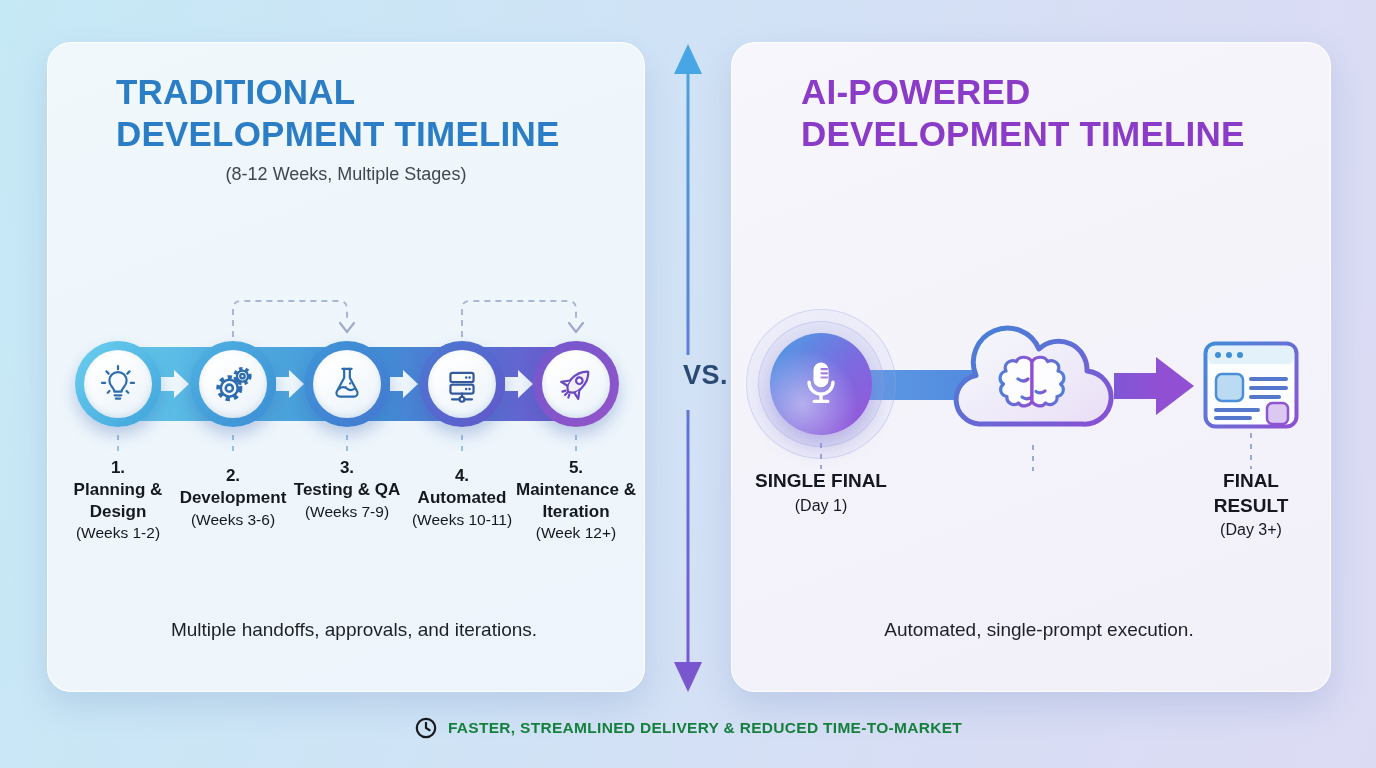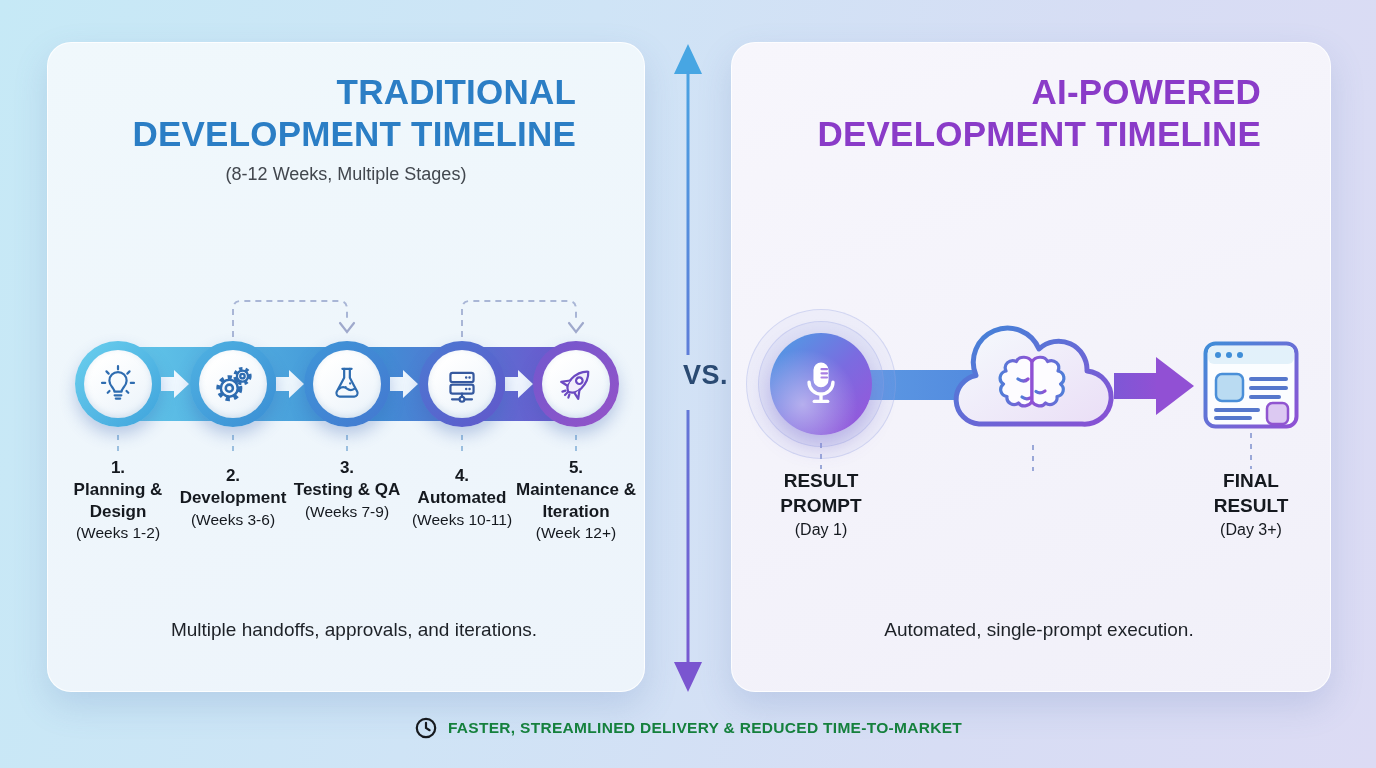--- a/index.html
+++ b/index.html
@@ -10,21 +10,21 @@
     position:relative; color:var(--text-primary,#15191f);
   }
   .panel {
     position:absolute; top:42px; width:600px; height:650px;
     border-radius:24px; border:1px solid rgba(255,255,255,.85);
     box-shadow:0 14px 34px rgba(90,120,180,.20);
   }
   #left-panel { left:47px; width:598px; background:linear-gradient(160deg,#f0f8fc 0%,#edf4fb 100%); }
   #right-panel { left:731px; background:linear-gradient(160deg,#f7f6fc 0%,#f1f0f9 100%); }
   .panel-title {
-    margin:28px auto 0; max-width:460px; text-align:right;
+    margin:28px auto 0; max-width:460px; text-align:left;
     font-size:35px; font-weight:700; line-height:1.2; letter-spacing:.2px;
   }
   #left-panel .panel-title { color:var(--left-accent,#2b7ec5); }
   #right-panel .panel-title { color:var(--right-accent,#8a3bc8); }
   .panel-subtitle { margin-top:9px; text-align:center; font-size:18px; color:var(--subtitle-gray,#42474e); }
   .deco { position:absolute; inset:0; pointer-events:none; }
 
   
   .stage-circle { position:absolute; top:298px; width:86px; height:86px; border-radius:50%;
     box-shadow:0 8px 16px rgba(60,100,180,.30); }
@@ -302,21 +302,21 @@
       <path d="M48 38 H83"></path>
         <path d="M48 47 H83"></path>
         <path d="M48 56 H76"></path>
       <path d="M13 69 H55"></path>
         <path d="M13 77 H47"></path>
     </g>
     <rect x="64" y="62" width="21" height="21" rx="5.5" fill="#dcc9f2" stroke="#9055d0" stroke-width="2.5"></rect>
   </svg>
 
   <div class="step-label" id="step-label-1">
-    <div class="name">RESULT PROMPT</div>
+    <div class="name">SINGLE FINAL</div>
     <div class="dur">(Day 1)</div>
   </div>
   <div class="step-label" id="step-label-3">
     <div class="name">FINAL RESULT</div>
     <div class="dur">(Day 3+)</div>
   </div>
 
   <div class="panel-note">Automated, single-prompt execution.</div>
 </section>
 

